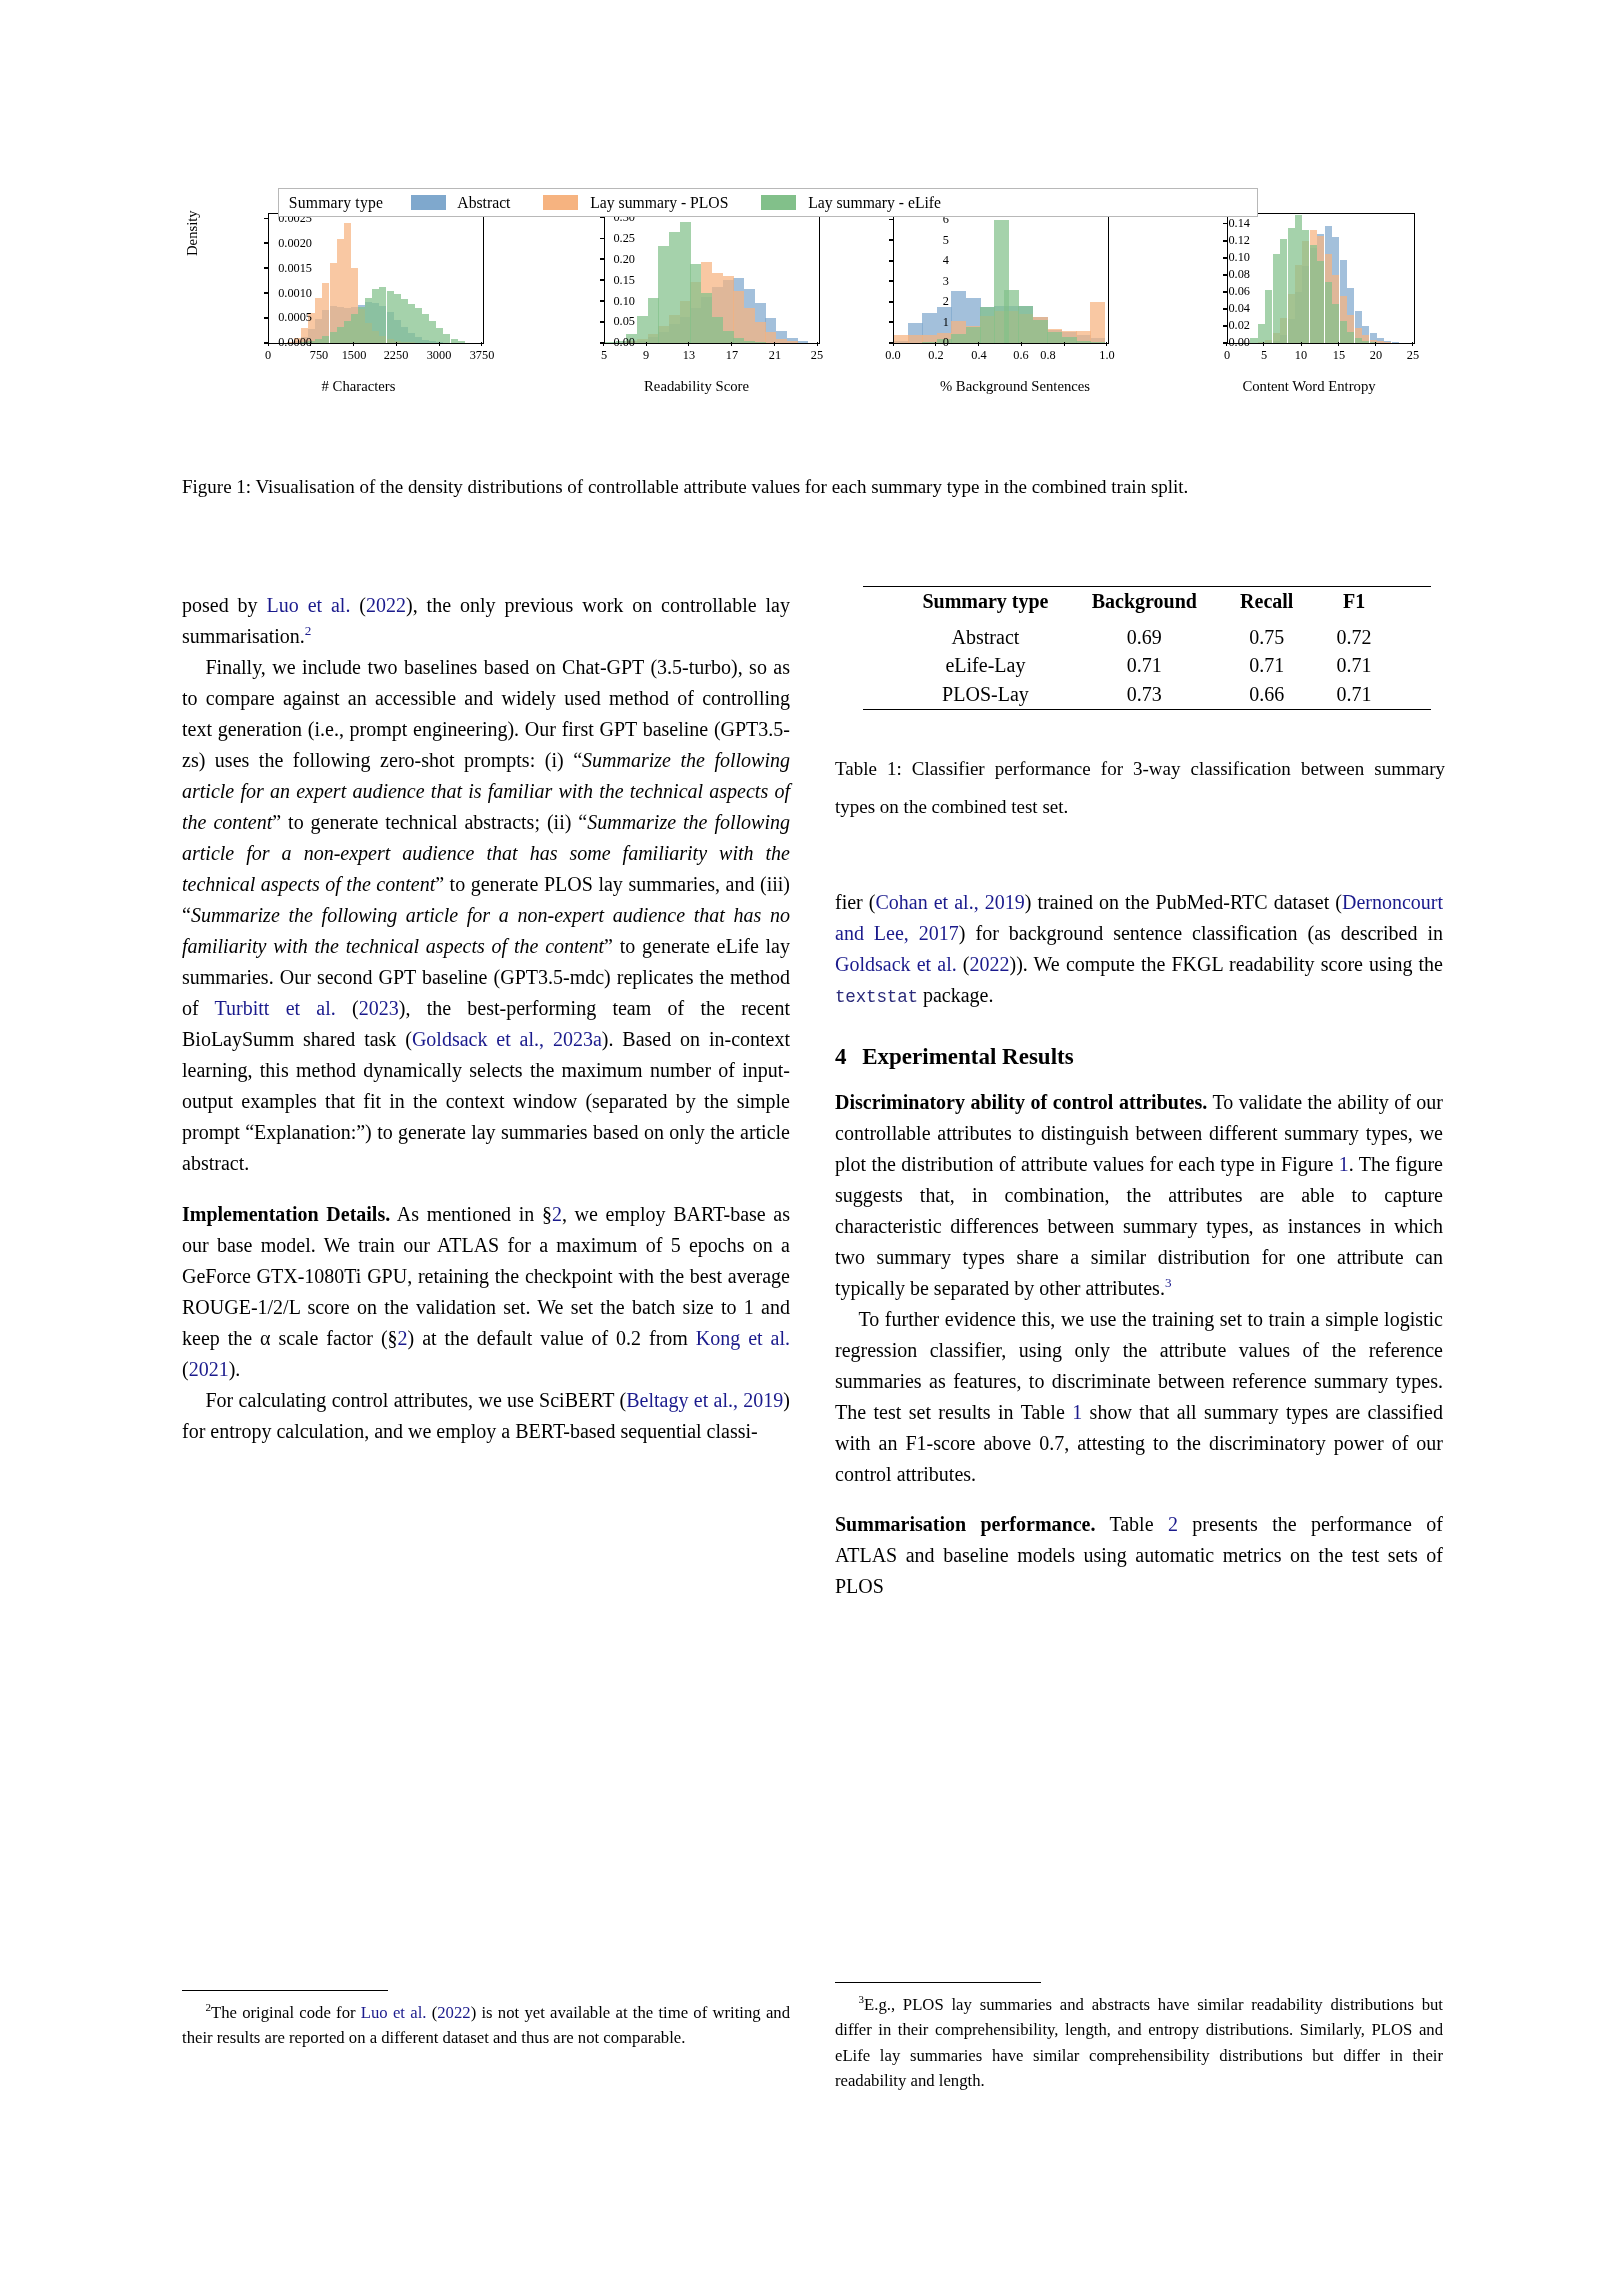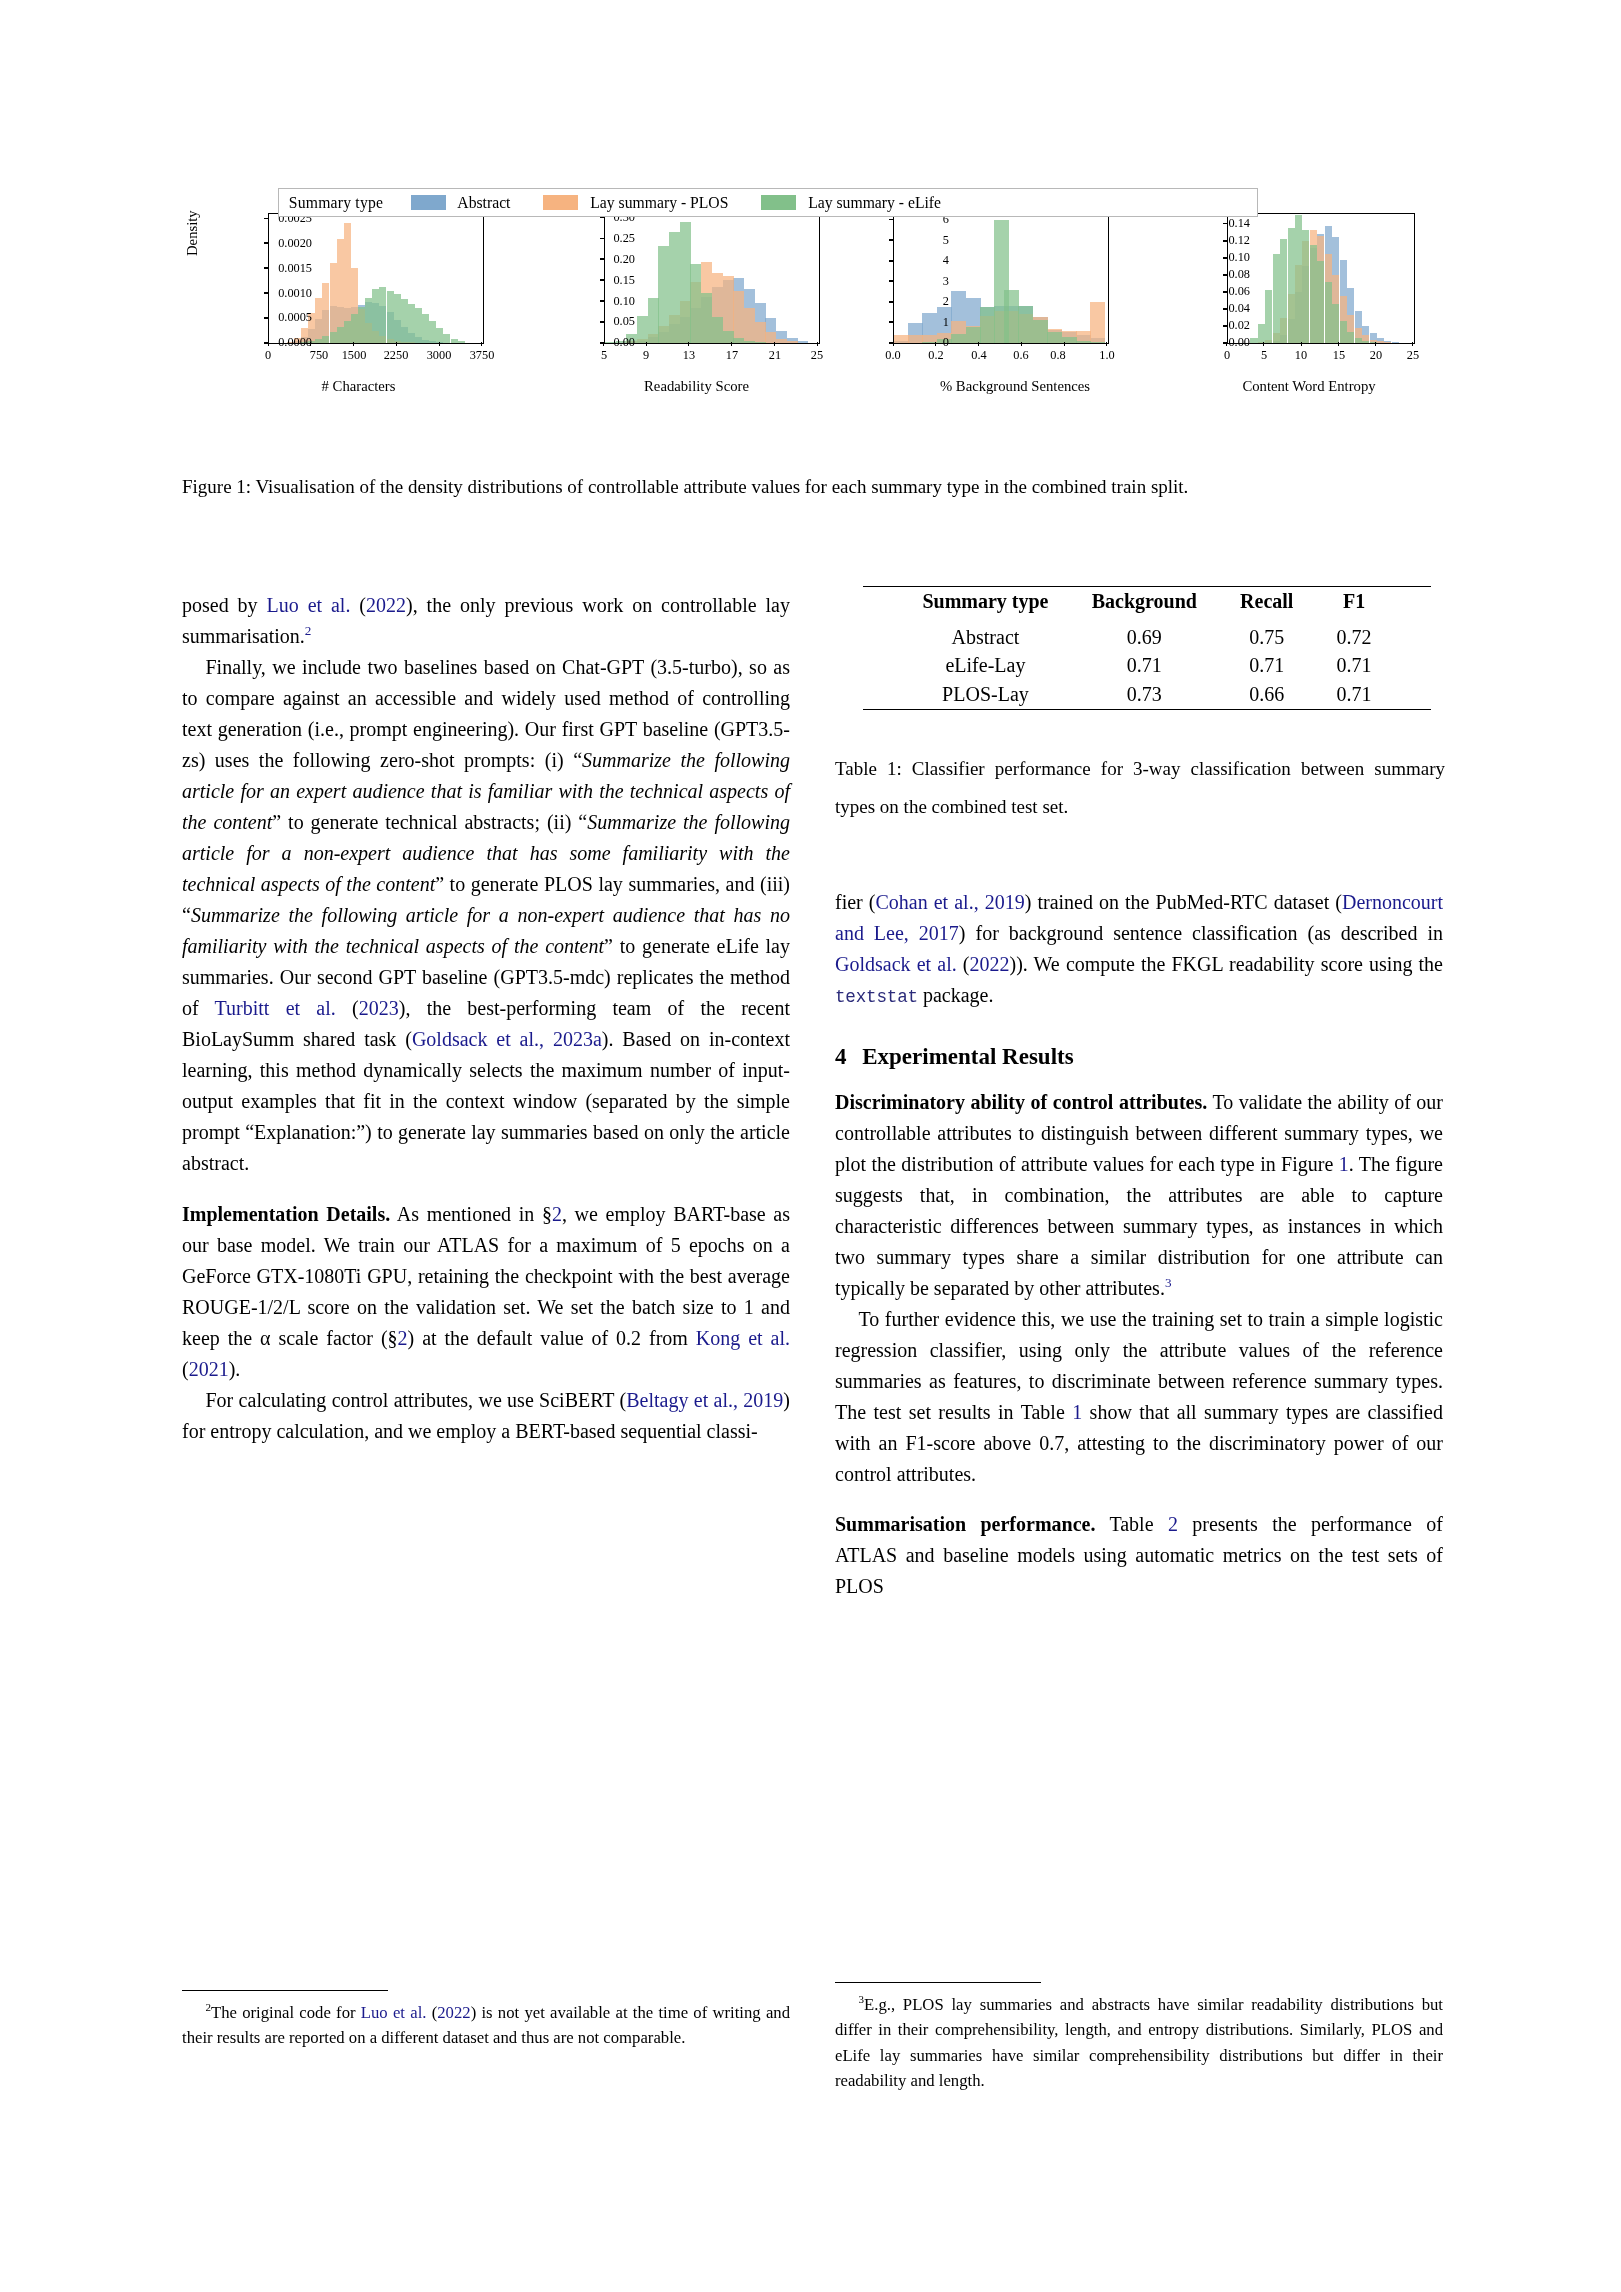--- a/index.html
+++ b/index.html
@@ -489,21 +489,21 @@
             <div class="ytick" style="top: 10px; right: 223px; width: 23.5px;">6</div>
             <div class="tickmark" style="left: 31px; top: 9.6px; width: 3.9px; height: 1.4px;"></div>
             <div class="xtick" style="left: 35px; top: 139px;">0.0</div>
             <div class="tickmark" style="left: 35px; top: 133px; width: 1.4px; height: 3.9px;"></div>
             <div class="xtick" style="left: 78px; top: 139px;">0.2</div>
             <div class="tickmark" style="left: 77px; top: 133px; width: 1.4px; height: 3.9px;"></div>
             <div class="xtick" style="left: 121px; top: 139px;">0.4</div>
             <div class="tickmark" style="left: 120px; top: 133px; width: 1.4px; height: 3.9px;"></div>
             <div class="xtick" style="left: 163px; top: 139px;">0.6</div>
             <div class="tickmark" style="left: 163px; top: 133px; width: 1.4px; height: 3.9px;"></div>
-            <div class="xtick" style="left: 200px; top: 139px;">0.8</div>
+            <div class="xtick" style="left: 190px; top: 139px;">0.8</div>
             <div class="tickmark" style="left: 206px; top: 133px; width: 1.4px; height: 3.9px;"></div>
             <div class="xtick" style="left: 249px; top: 139px;">1.0</div>
             <div class="tickmark" style="left: 248px; top: 133px; width: 1.4px; height: 3.9px;"></div>
           </div>
         <div class="xaxis-title">% Background Sentences</div>
       </div>
       <div class="chart-cell c4">
         <div class="plot-wrap" id="plot3" style="height: 163px; position: relative;">
             <div class="plotbox" style="left: 55px; top: 3.9px; width: 186px; height: 129px;">
               <div class="bar" style="left: 37px; width: 7.4px; height: 0.9px; background: rgb(127, 168, 205); opacity: 0.72;"></div>

